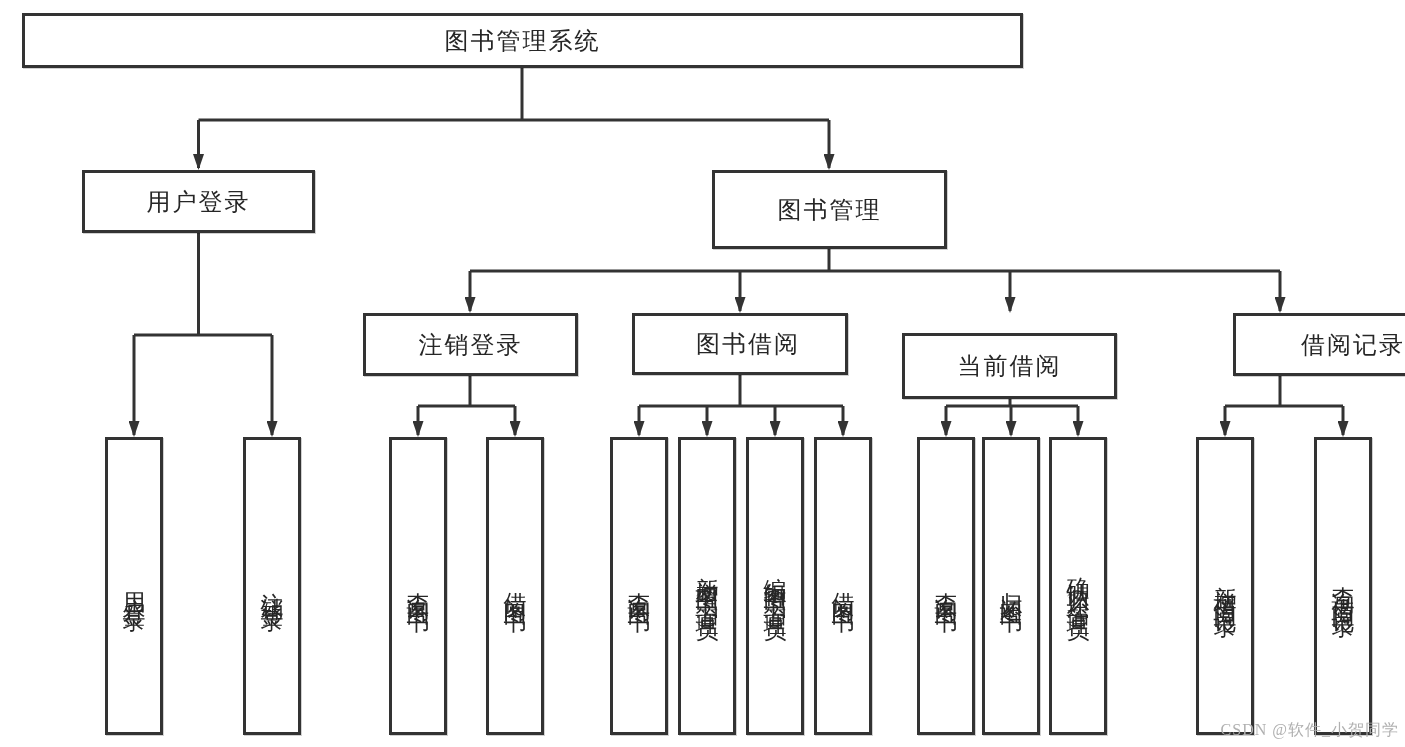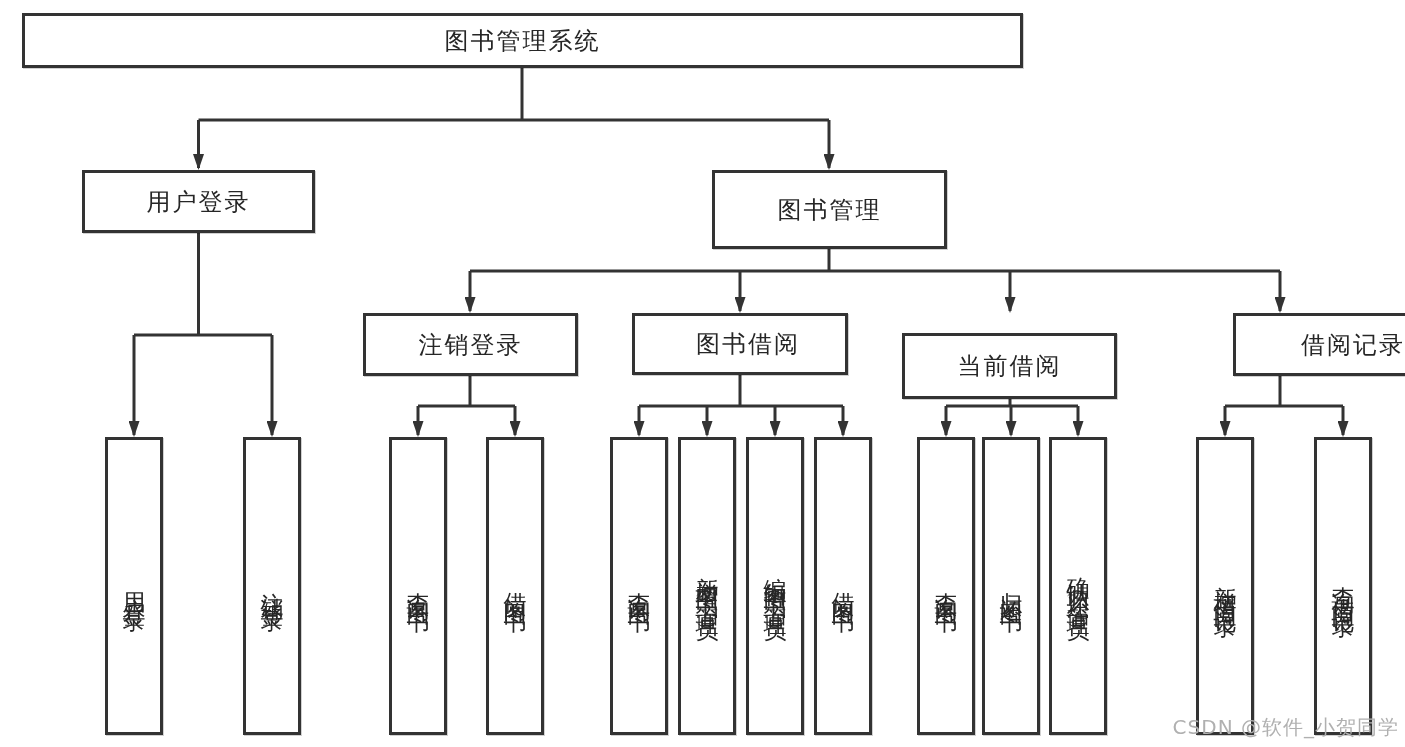--- a/index.html
+++ b/index.html
@@ -39,24 +39,25 @@
   
   .leaf { top:437px; width:58px; height:298px; }
   .l-a1 { left:105px; }  .l-a2 { left:243px; }
   .l-b1 { left:389px; }  .l-b2 { left:486px; }
   .l-c1 { left:610px; }  .l-c2 { left:678px; }  .l-c3 { left:746px; }  .l-c4 { left:814px; }
   .l-d1 { left:917px; }  .l-d2 { left:982px; }  .l-d3 { left:1049px; }
   .l-e1 { left:1196px; } .l-e2 { left:1314px; }
   .watermark {
     position:absolute;
     right:6px; bottom:6px;
-    font-size:20px;
+    font-size:16px;
     color:#b0b0b0;
     letter-spacing:1px;
     z-index:5;
+    font-family:Liberation Serif, serif;
   }
 </style>
 </head>
 <body>
 
 <div class="canvas">
 
   <svg class="wires" viewBox="0 0 1405 747" xmlns="http://www.w3.org/2000/svg">
     <defs>
       <marker id="arrow" viewBox="0 0 16 11" refX="14" refY="5.5" markerWidth="16" markerHeight="11" markerUnits="userSpaceOnUse" orient="auto">

